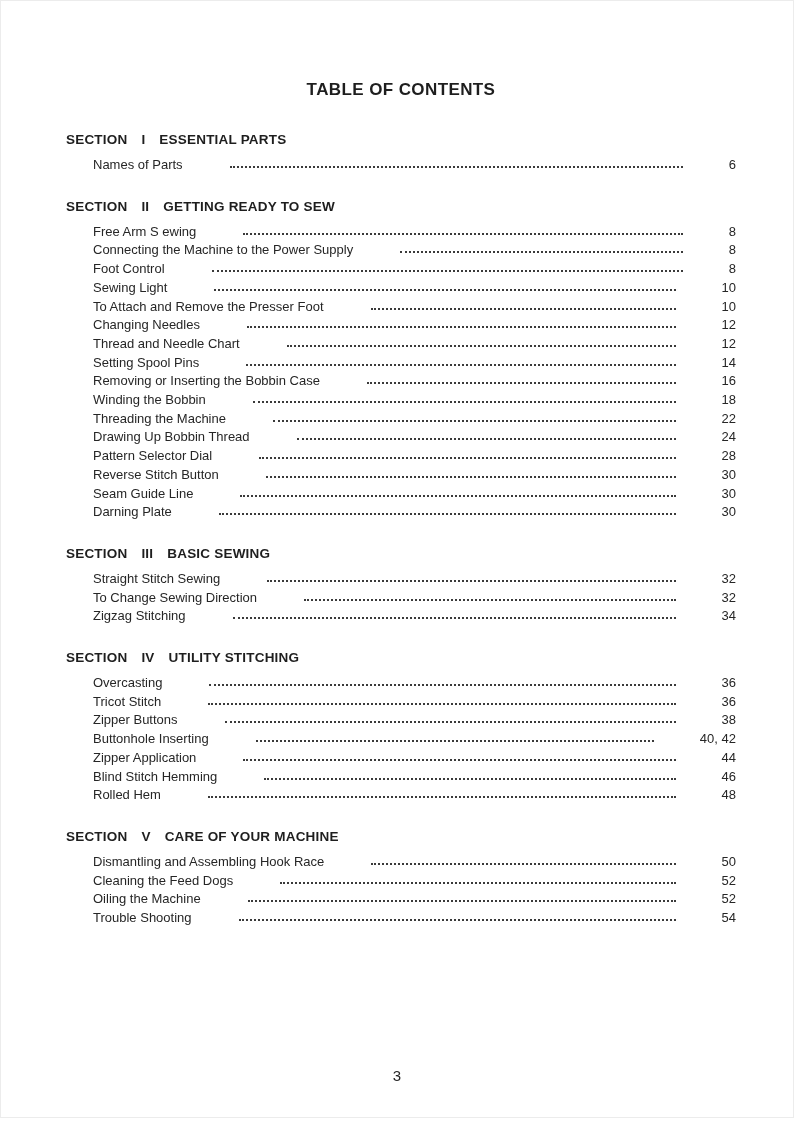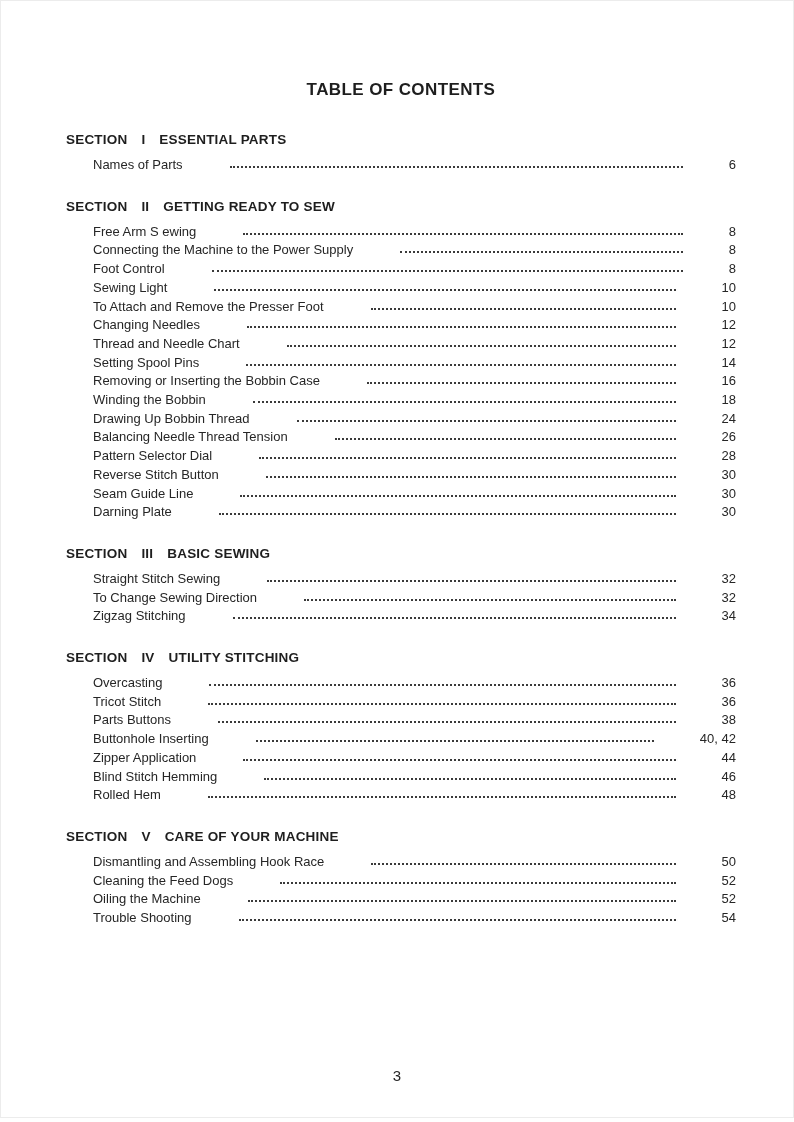--- a/index.html
+++ b/index.html
@@ -149,28 +149,28 @@
             <span class="item-title">Removing or Inserting the Bobbin Case</span>
             <span class="leader"></span>
             <span class="item-page">16</span>
           </div>
           <div class="toc-item">
             <span class="item-title">Winding the Bobbin</span>
             <span class="leader"></span>
             <span class="item-page">18</span>
           </div>
           <div class="toc-item">
+            <span class="item-title">Threading the Machine</span>
+            <span class="leader"></span>
+            <span class="item-page">22</span>
+          </div>
+          <div class="toc-item">
             <span class="item-title">Drawing Up Bobbin Thread</span>
             <span class="leader"></span>
             <span class="item-page">24</span>
-          </div>
-          <div class="toc-item">
-            <span class="item-title">Balancing Needle Thread Tension</span>
-            <span class="leader"></span>
-            <span class="item-page">26</span>
           </div>
           <div class="toc-item">
             <span class="item-title">Pattern Selector Dial</span>
             <span class="leader"></span>
             <span class="item-page">28</span>
           </div>
           <div class="toc-item">
             <span class="item-title">Reverse Stitch Button</span>
             <span class="leader"></span>
             <span class="item-page">30</span>
@@ -222,21 +222,21 @@
             <span class="item-title">Overcasting</span>
             <span class="leader"></span>
             <span class="item-page">36</span>
           </div>
           <div class="toc-item">
             <span class="item-title">Tricot Stitch</span>
             <span class="leader"></span>
             <span class="item-page">36</span>
           </div>
           <div class="toc-item">
-            <span class="item-title">Parts Buttons</span>
+            <span class="item-title">Zipper Buttons</span>
             <span class="leader"></span>
             <span class="item-page">38</span>
           </div>
           <div class="toc-item">
             <span class="item-title">Buttonhole Inserting</span>
             <span class="leader"></span>
             <span class="item-page">40, 42</span>
           </div>
           <div class="toc-item">
             <span class="item-title">Zipper Application</span>

